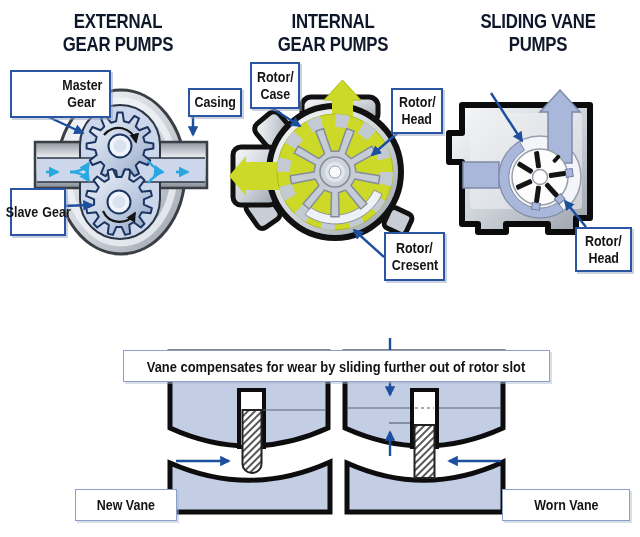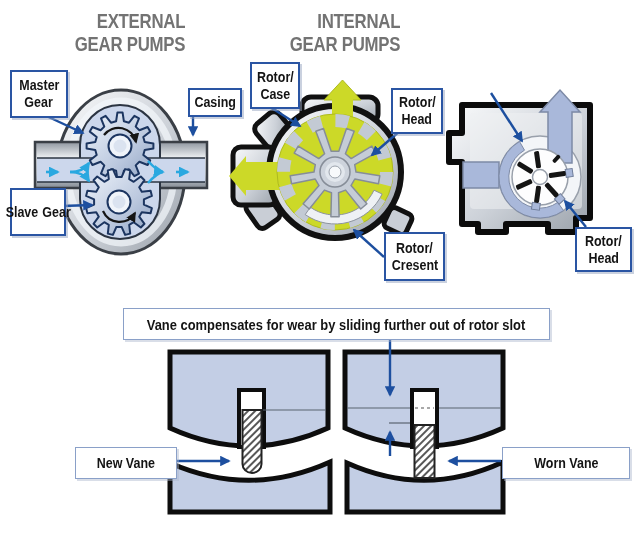--- a/index.html
+++ b/index.html
@@ -1,26 +1,26 @@
 <!DOCTYPE html>
 <html><head>
 <meta charset="utf-8">
 <style>
   html,body{margin:0;padding:0;background:#ffffff;}
   #canvas{position:relative;width:640px;height:537px;background:#ffffff;overflow:hidden;
           font-family:"Liberation Sans", sans-serif;}
   #art{position:absolute;left:0;top:0;z-index:1;}
-  .title{position:absolute;z-index:2;width:160px;text-align:right;color:#737373;
+  .title{position:absolute;z-index:2;width:160px;text-align:center;color:#0f172a;
          font-size:20px;font-weight:700;line-height:23px;letter-spacing:-.3px;}
   .title .tline{display:block;transform:scaleX(.84);transform-origin:50% 50%;white-space:nowrap;}
   .box{position:absolute;z-index:3;background:#ffffff;border:2px solid #2a55a3;
        box-shadow:2px 2px 0 rgba(150,163,192,.5);display:flex;align-items:center;justify-content:center;
        text-align:center;color:#141414;font-size:14.5px;font-weight:700;line-height:17px;}
   .box .bline{display:block;transform:scaleX(.86);transform-origin:50% 50%;white-space:nowrap;}
-  .box.light{border:1.5px solid #8aa0c8;box-shadow:2px 2px 0 rgba(170,182,205,.45);}
+  .box.light{border:1.5px solid #8aa0c8;box-shadow:2px 2px 0 rgba(170,182,205,.45);margin-top:42px;}
   .box.callout{font-size:15px;}
 </style>
 </head>
 <body>
 
 <div id="canvas">
 
   <svg id="art" width="640" height="537" viewBox="0 0 640 537">
     <defs>
       <marker id="mBlue" viewBox="0 0 6 6" refX="5" refY="3" markerWidth="4.4" markerHeight="4.4" orient="auto">
@@ -163,22 +163,26 @@
   </svg>
 
   <div class="title" style="left:38px;top:10px;">
     <span class="tline">EXTERNAL</span>
     <span class="tline">GEAR PUMPS</span>
   </div>
   <div class="title" style="left:253px;top:10px;">
     <span class="tline">INTERNAL</span>
     <span class="tline">GEAR PUMPS</span>
   </div>
-
-  <div class="box" style="left:10px;top:70px;width:54px;height:44px;flex-direction:column;">
+  <div class="title" style="left:458px;top:10px;">
+    <span class="tline">SLIDING VANE</span>
+    <span class="tline">PUMPS</span>
+  </div>
+
+  <div class="box" style="left:10px;top:70px;width:54px;height:44px;flex-direction:column;padding-left:43px;">
     <span class="bline">Master</span>
     <span class="bline">Gear</span>
   </div>
   <div class="box" style="left:188px;top:88px;width:50px;height:25px;">
     <span class="bline">Casing</span>
   </div>
   <div class="box" style="left:10px;top:188px;width:52px;height:44px;flex-direction:row;">
     <span class="bline">Slave</span>
     <span class="bline">Gear</span>
   </div>

